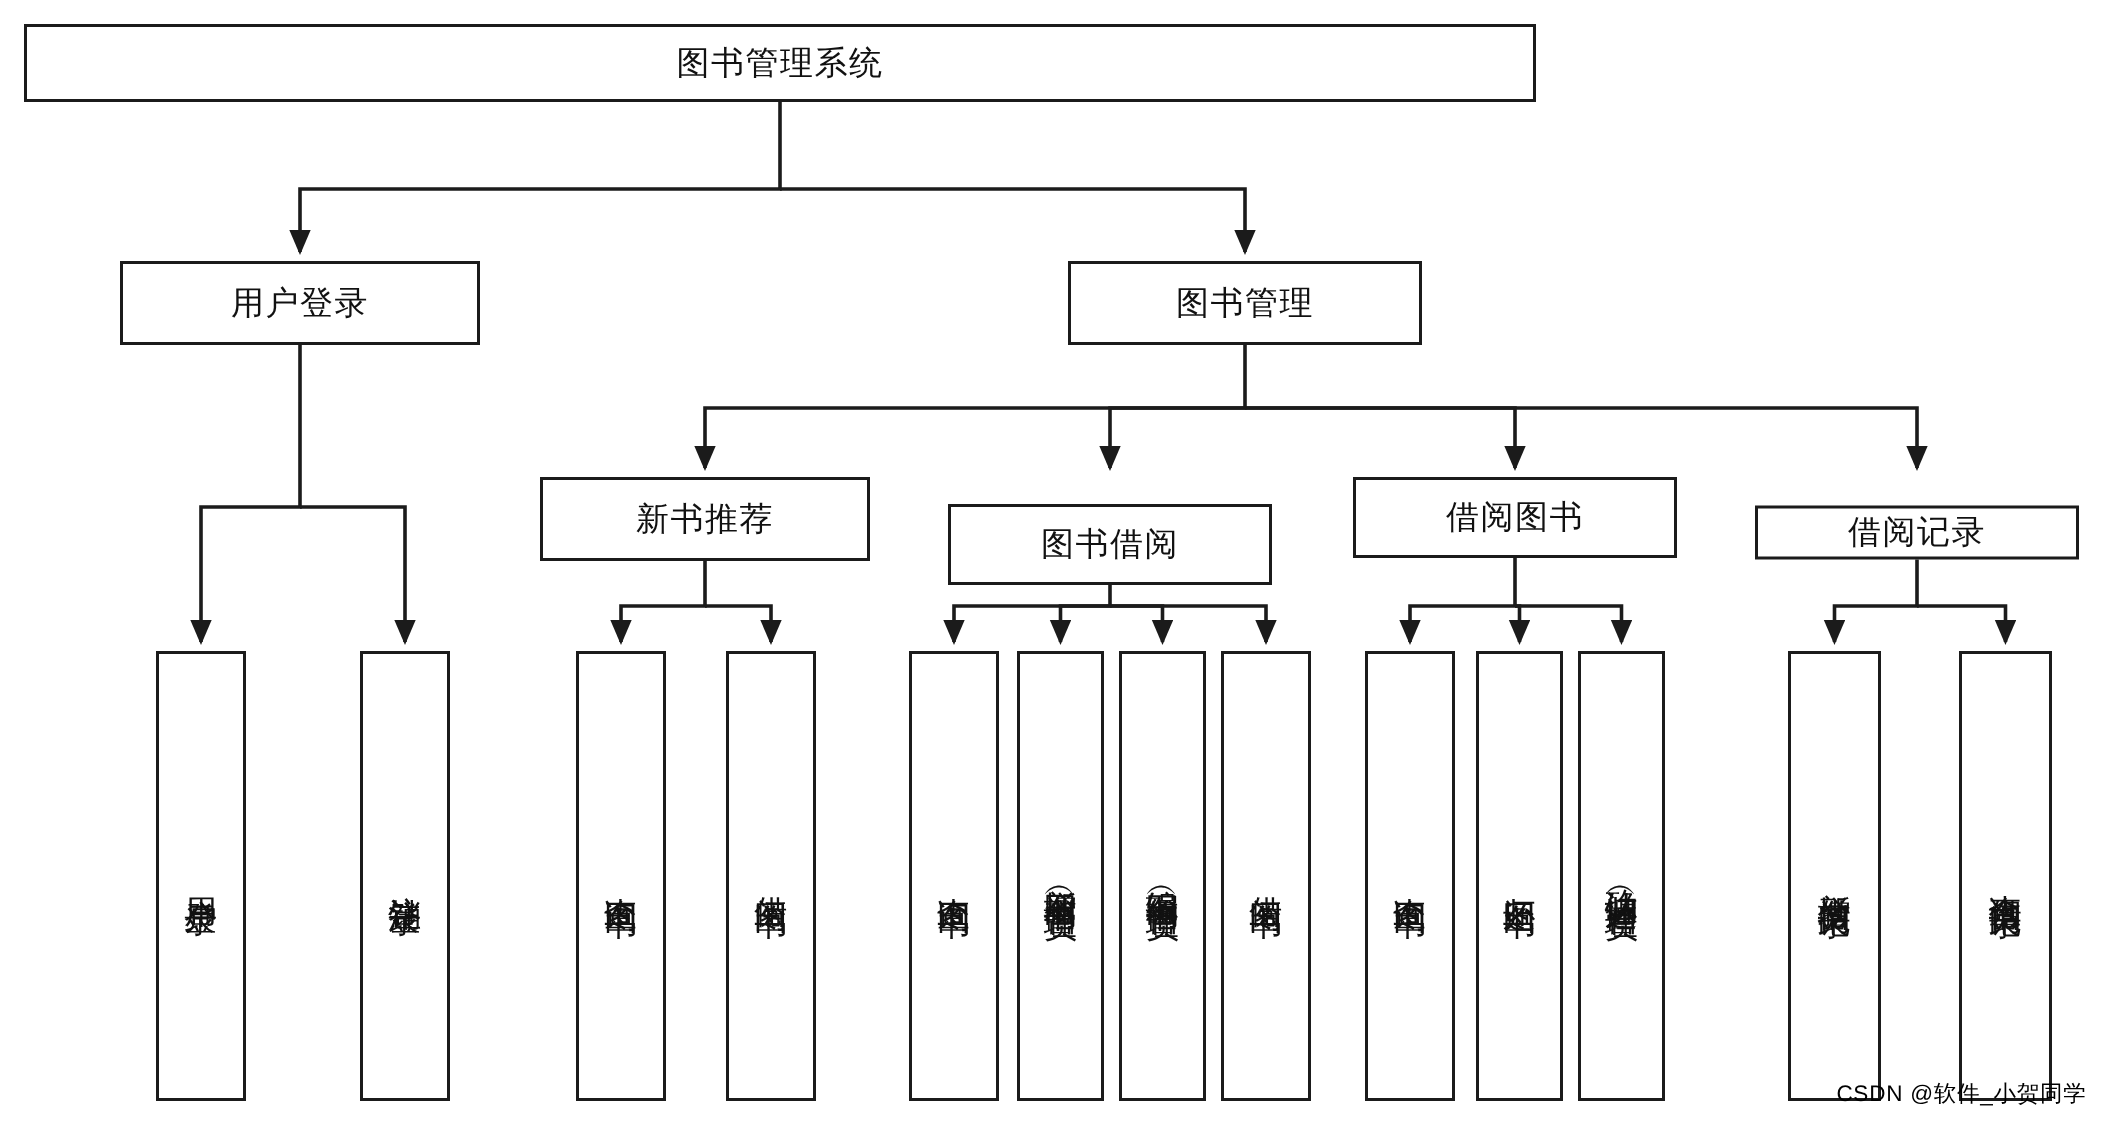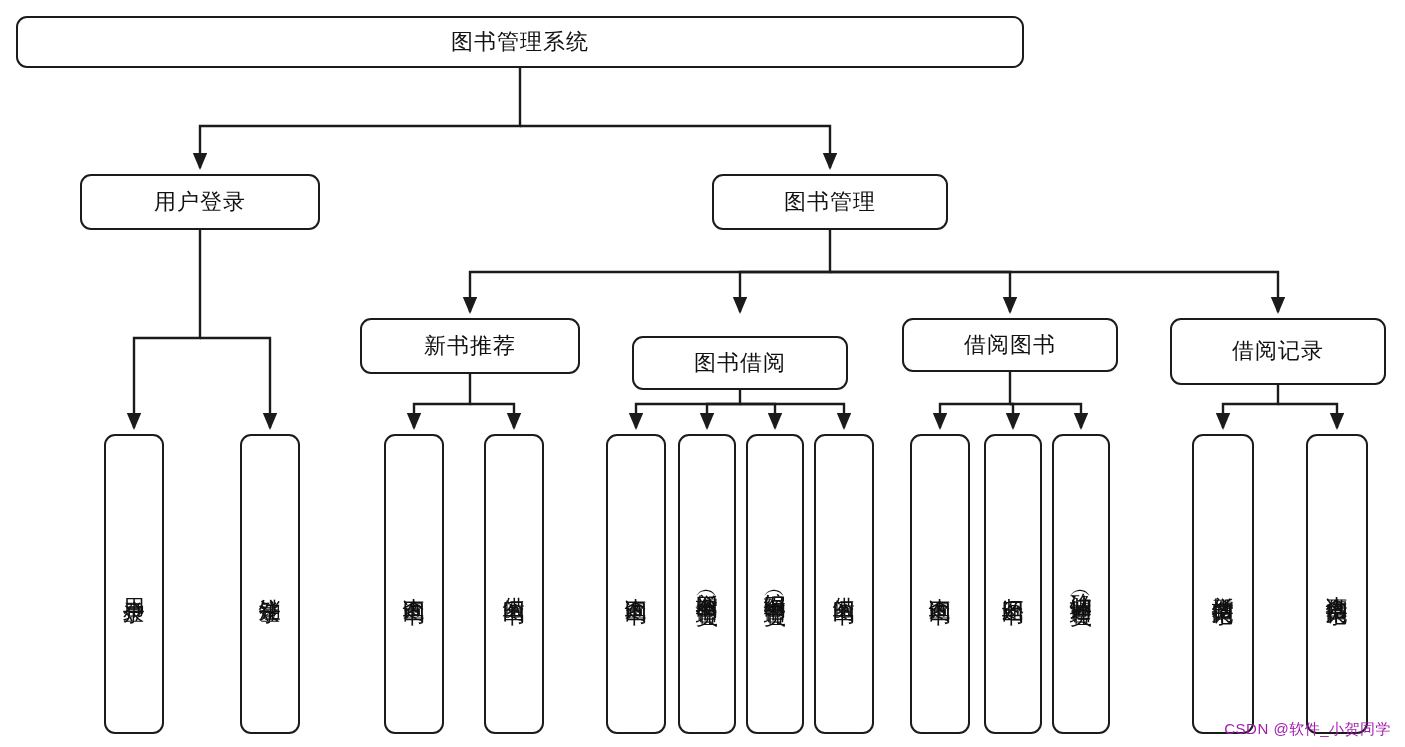--- a/index.html
+++ b/index.html
@@ -24,21 +24,21 @@
     top: 0;
     width: 1405px;
     height: 747px;
     pointer-events: none;
   }
   .node {
     position: absolute;
     box-sizing: border-box;
     border: 2px solid #1b1b1b;
     background: #ffffff;
-    border-radius: 11px;
+    border-radius: 0;
     display: flex;
     align-items: center;
     justify-content: center;
     text-align: center;
     color: #111111;
   }
   .node.horizontal {
     font-size: 22px;
     line-height: 1.2;
     letter-spacing: 1px;
@@ -49,21 +49,21 @@
     font-size: 22px;
     line-height: 1.25;
     letter-spacing: 2px;
     padding: 10px 0;
   }
   .watermark {
     position: absolute;
     right: 14px;
     bottom: 8px;
     font-size: 15px;
-    color: #a21caf;
+    color: #000000;
     letter-spacing: 0.5px;
     white-space: nowrap;
   }
 </style>
 </head>
 <body>
 
 <div id="canvas">
 
   <svg id="edges" viewBox="0 0 1405 747">
@@ -102,21 +102,21 @@
     </g>
   </svg>
 
   <div id="nodes">
       <div class="node horizontal" style="left: 16px; top: 16px; width: 1008px; height: 52px;">图书管理系统</div>
       <div class="node horizontal" style="left: 80px; top: 174px; width: 240px; height: 56px;">用户登录</div>
       <div class="node horizontal" style="left: 712px; top: 174px; width: 236px; height: 56px;">图书管理</div>
       <div class="node horizontal" style="left: 360px; top: 318px; width: 220px; height: 56px;">新书推荐</div>
       <div class="node horizontal" style="left: 632px; top: 336px; width: 216px; height: 54px;">图书借阅</div>
       <div class="node horizontal" style="left: 902px; top: 318px; width: 216px; height: 54px;">借阅图书</div>
-      <div class="node horizontal" style="left: 1170px; top: 318px; width: 216px; height: 67px;">借阅记录</div>
+      <div class="node horizontal" style="left: 1170px; top: 337px; width: 216px; height: 36px;">借阅记录</div>
       <div class="node vertical" style="left: 104px; top: 434px; width: 60px; height: 300px;">用户登录</div>
       <div class="node vertical" style="left: 240px; top: 434px; width: 60px; height: 300px;">注销登录</div>
       <div class="node vertical" style="left: 384px; top: 434px; width: 60px; height: 300px;">查询图书</div>
       <div class="node vertical" style="left: 484px; top: 434px; width: 60px; height: 300px;">借阅图书</div>
       <div class="node vertical" style="left: 606px; top: 434px; width: 60px; height: 300px;">查询图书</div>
       <div class="node vertical" style="left: 678px; top: 434px; width: 58px; height: 300px;">新增图书（管理员）</div>
       <div class="node vertical" style="left: 746px; top: 434px; width: 58px; height: 300px;">编辑图书（管理员）</div>
       <div class="node vertical" style="left: 814px; top: 434px; width: 60px; height: 300px;">借阅图书</div>
       <div class="node vertical" style="left: 910px; top: 434px; width: 60px; height: 300px;">查询图书</div>
       <div class="node vertical" style="left: 984px; top: 434px; width: 58px; height: 300px;">归还图书</div>

